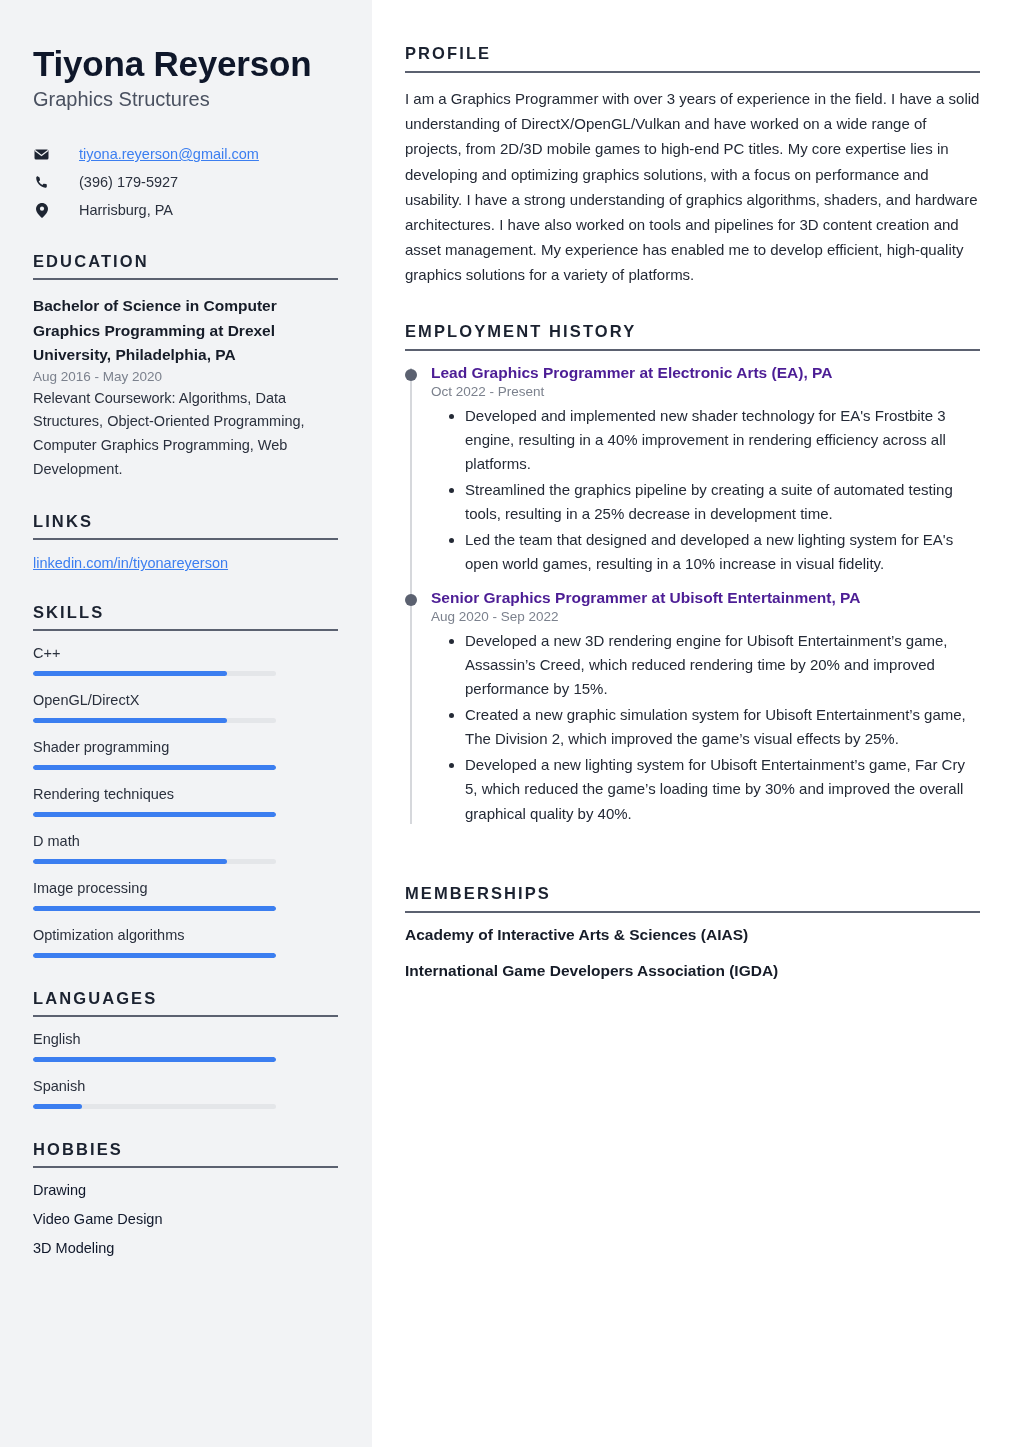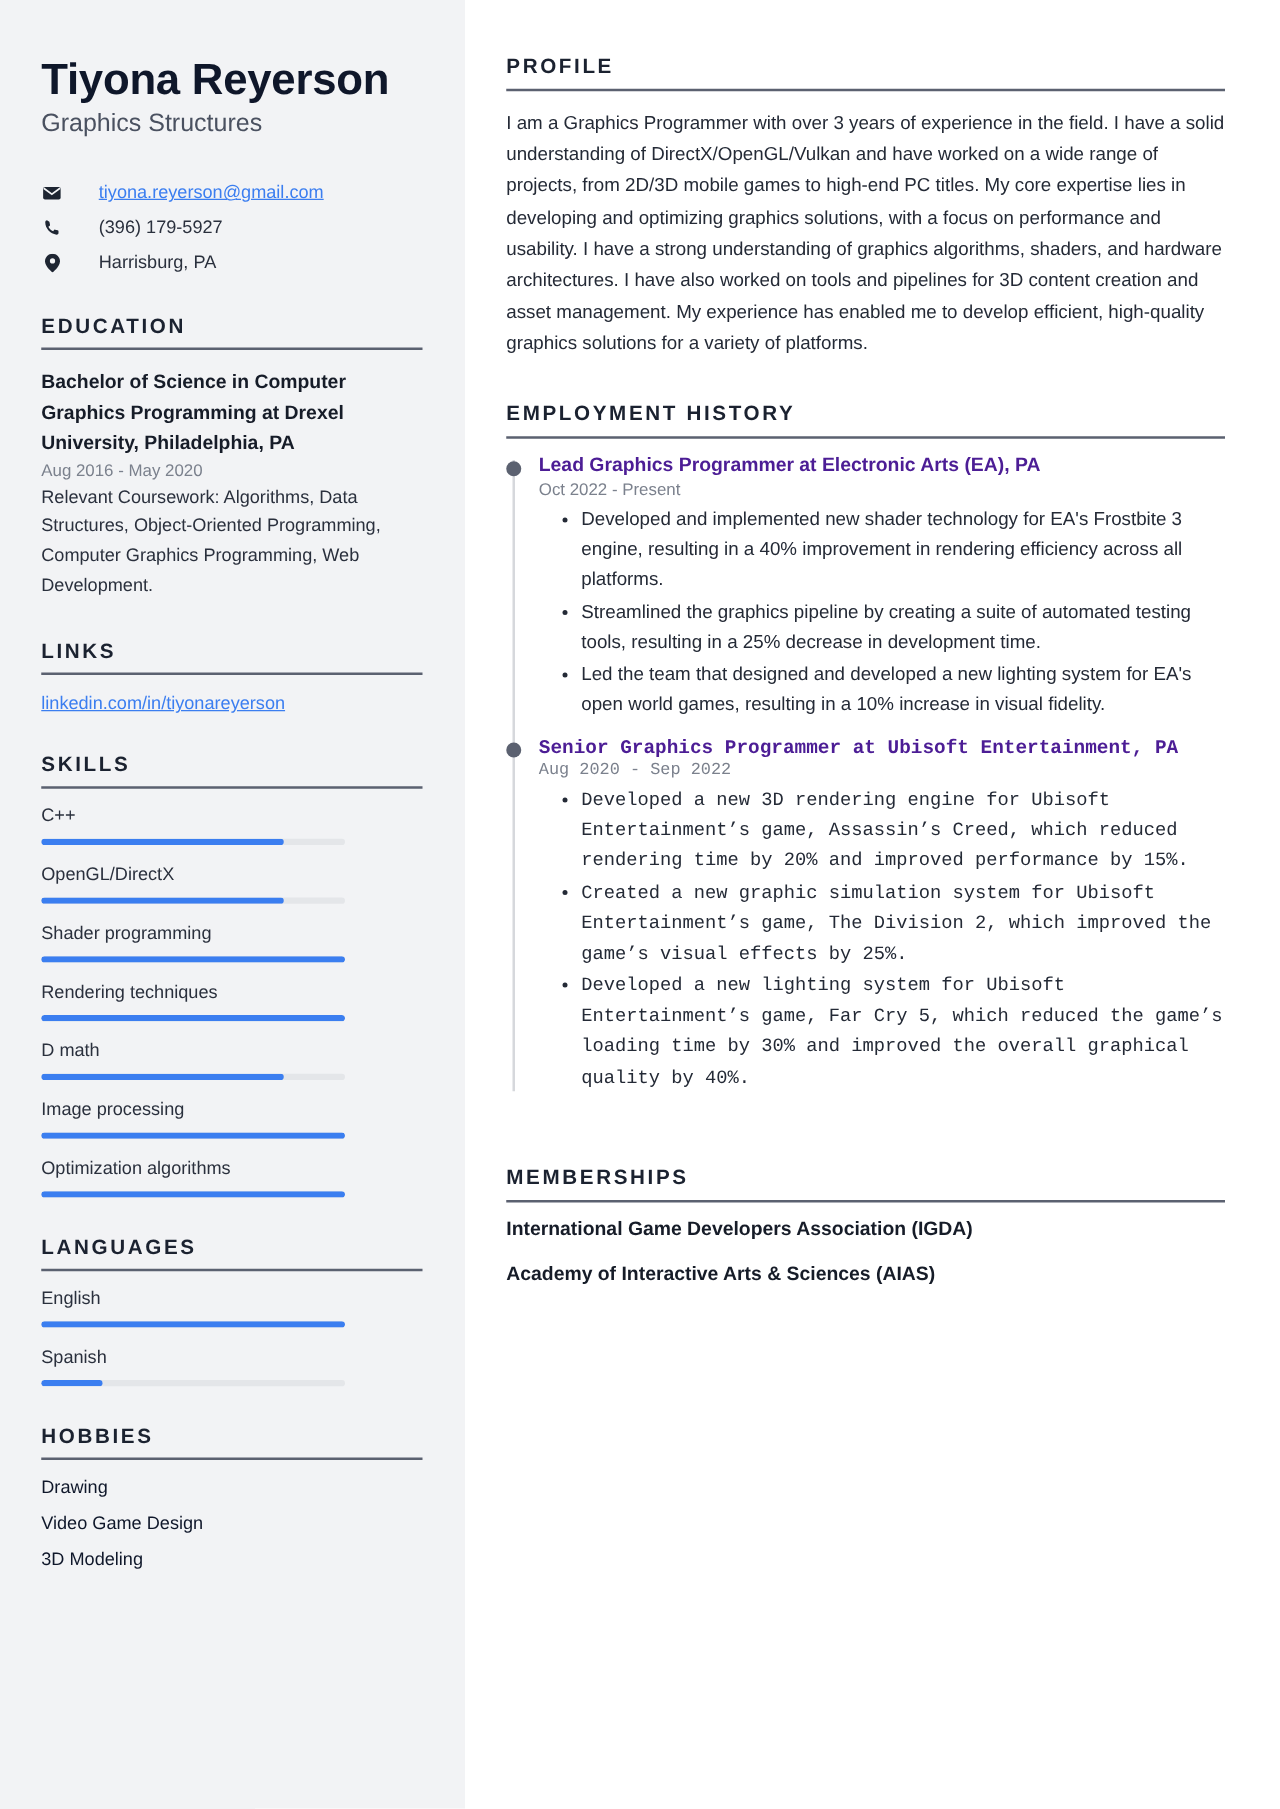--- a/index.html
+++ b/index.html
@@ -187,21 +187,21 @@
     bottom: 2px;
     width: 1.5px;
     background: #d6d8dc;
   }
 
   .job {
     position: relative;
     margin-bottom: 12px;
   }
 
-  .job:last-child { margin-bottom: 12px; font-family: Liberation Mono, monospace; }
+  .job:last-child { margin-bottom: 12px; }
 
   .job-dot {
     position: absolute;
     left: -26px;
     top: 5px;
     width: 12px;
     height: 12px;
     border-radius: 50%;
     background: #5b6170;
   }
@@ -425,18 +425,18 @@
           </ul>
         </div>
       </div>
   </section>
 
 
   <section class="sec memberships-sec">
     <div class="sec-head">MEMBERSHIPS</div>
     <div class="sec-rule"></div>
     <div id="memberships-list">
+        <div class="member-item">Academy of Interactive Arts &amp; Sciences (AIAS)</div>
         <div class="member-item">International Game Developers Association (IGDA)</div>
-        <div class="member-item">Academy of Interactive Arts &amp; Sciences (AIAS)</div>
       </div>
   </section>
 
 </main>
 
 </body></html>

